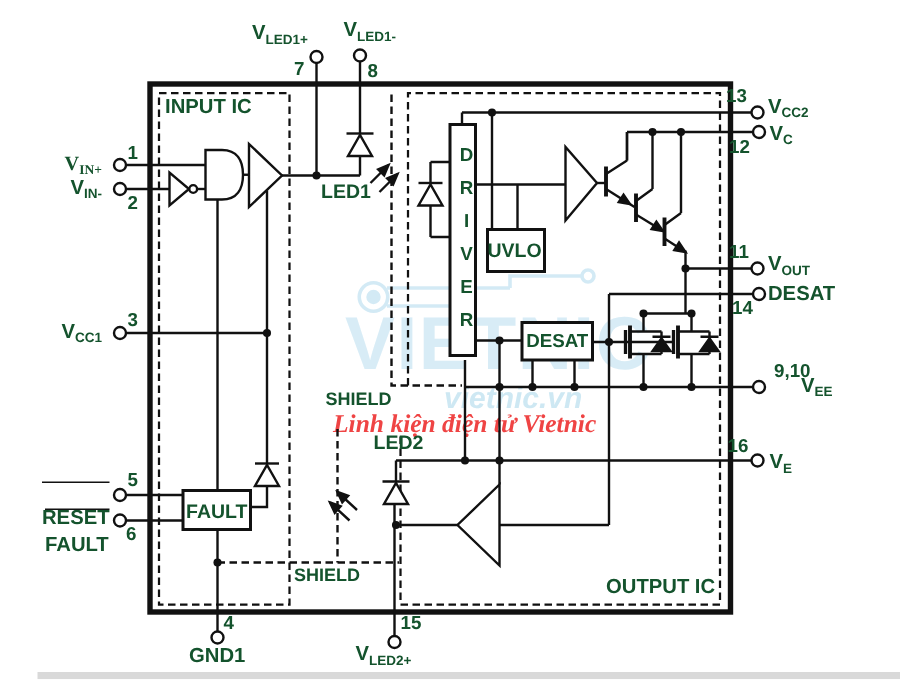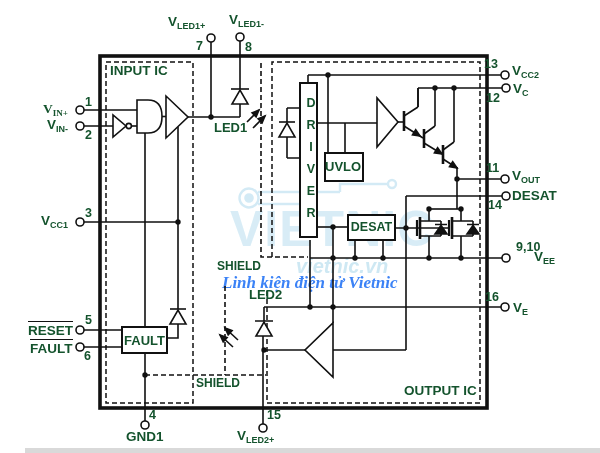--- a/index.html
+++ b/index.html
@@ -5,28 +5,28 @@
   html,body{margin:0;padding:0;background:#fff;}
   #stage{position:relative;width:600px;height:453px;background:#ffffff;overflow:hidden;
          font-family:"Liberation Sans", sans-serif;}
   svg{position:absolute;left:0;top:0;}
   .wm{position:absolute;z-index:1;}
   #wires{z-index:2;}
   .lbl{position:absolute;z-index:3;font-weight:bold;color:#14532d;white-space:nowrap;
        font-size:13.5px;line-height:1;}
   .num{font-size:12.5px;}
   .sub{font-size:9px;position:relative;top:3px;letter-spacing:0;}
-  .ovl{display:inline-block;border-top:1.7px solid #111;padding-top:2px;}
+  .ovl{display:inline-block;border-top:1.7px solid #111;padding-top:16px;}
   .blk{text-align:center;}
   .driver-v{writing-mode:vertical-rl;text-orientation:upright;letter-spacing:8px;
             font-size:12.5px;text-align:center;}
   .wm-big{font-size:50px;font-weight:bold;color:#cfe8f4;letter-spacing:1px;opacity:.8;}
   .wm-site{font-size:20px;font-weight:bold;font-style:italic;color:#c9e6f2;opacity:.9;}
   .wm-pink{font-family:"Liberation Serif", serif;font-size:17px;font-weight:bold;
-           font-style:italic;color:#3b82f6;}
+           font-style:italic;color:#ef4444;}
   .shield{font-size:12px;}
   .region{font-size:13.5px;}
 </style>
 </head>
 <body>
 
 <div id="stage">
 
   <div class="wm wm-big" style="left:230px;top:200px;">VIETNIC</div>
   <div class="wm wm-site" style="left:296px;top:255px;">vietnic.vn</div>

